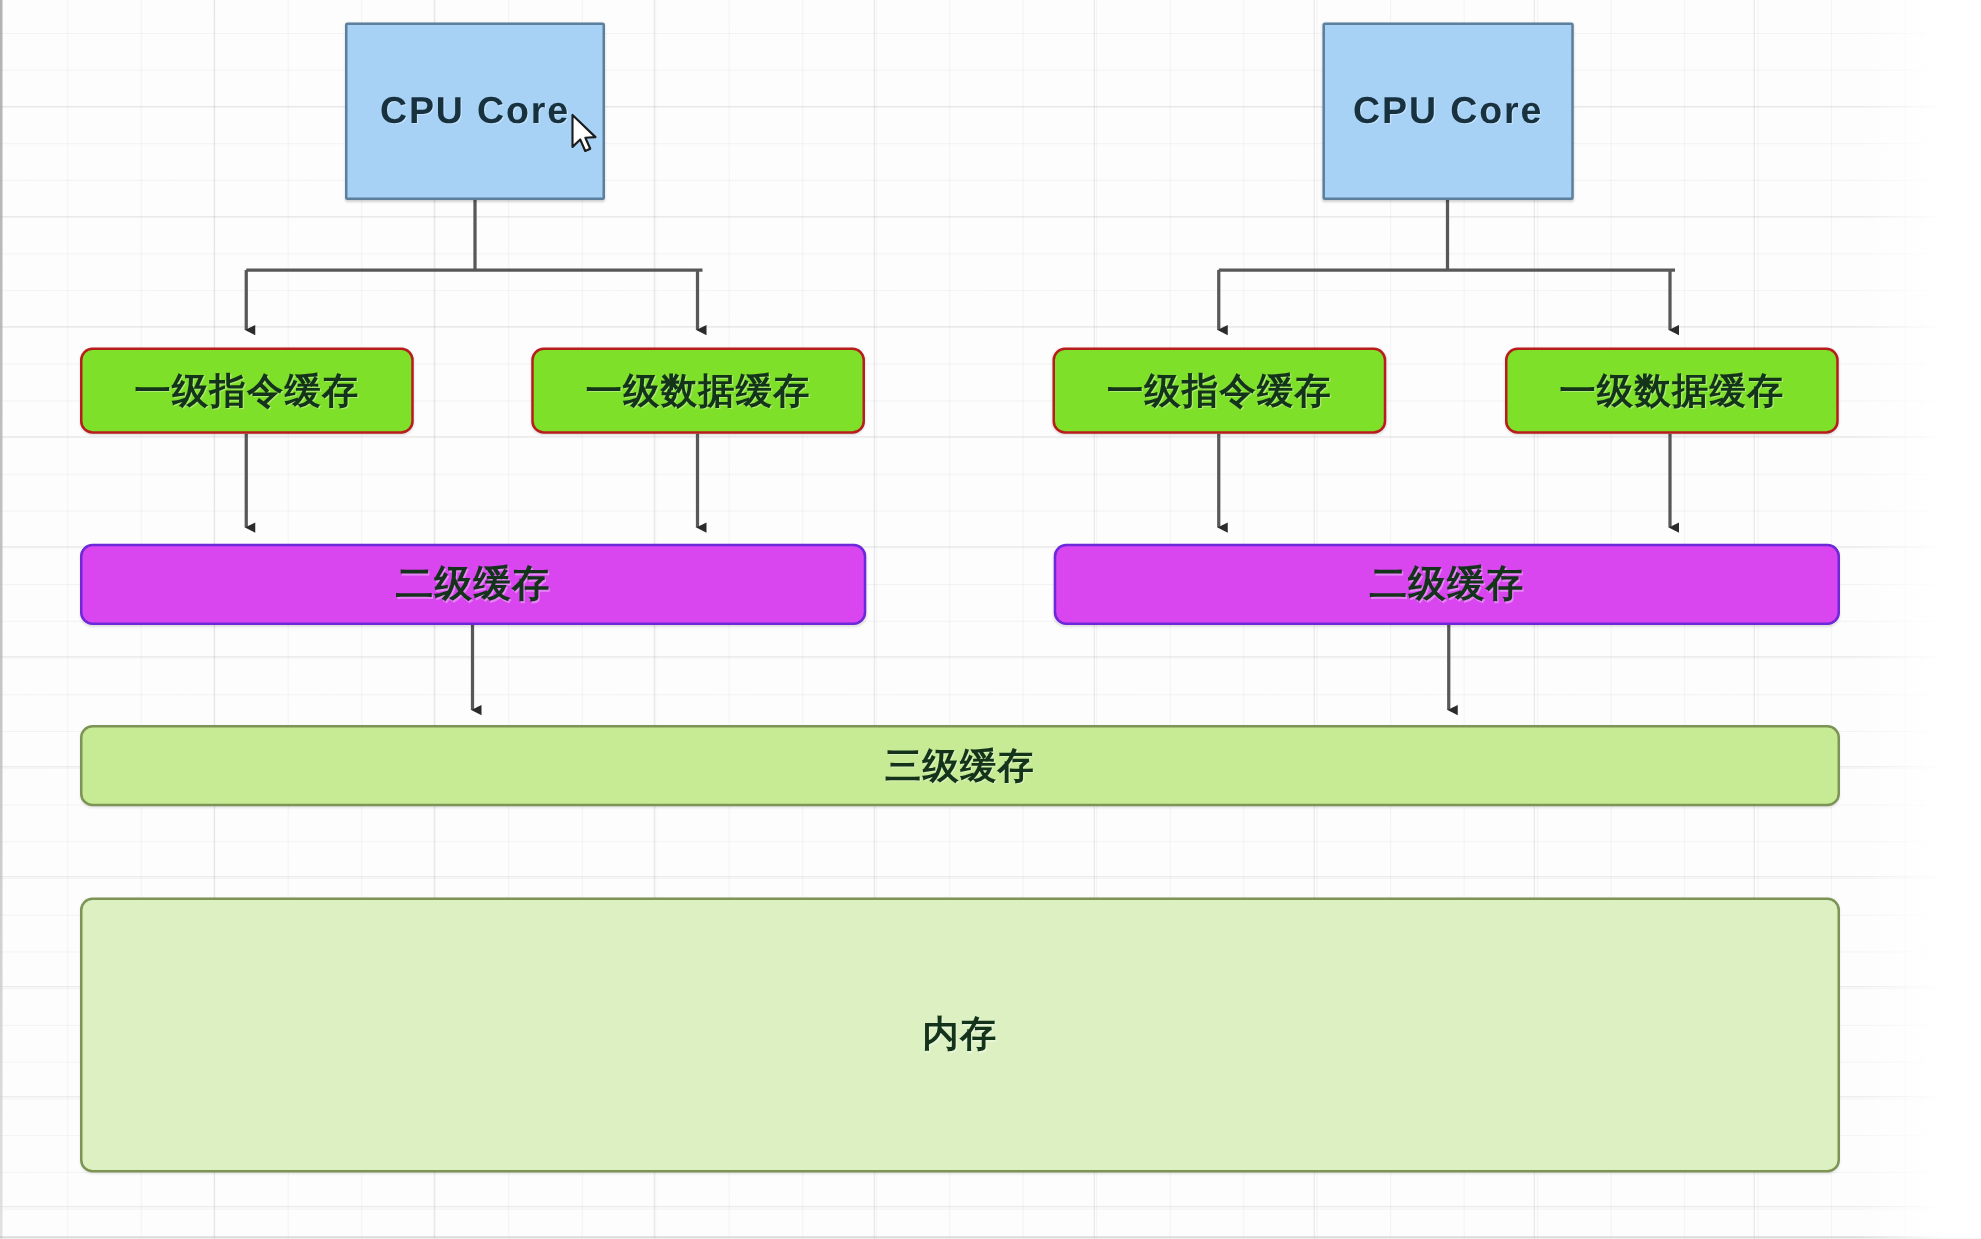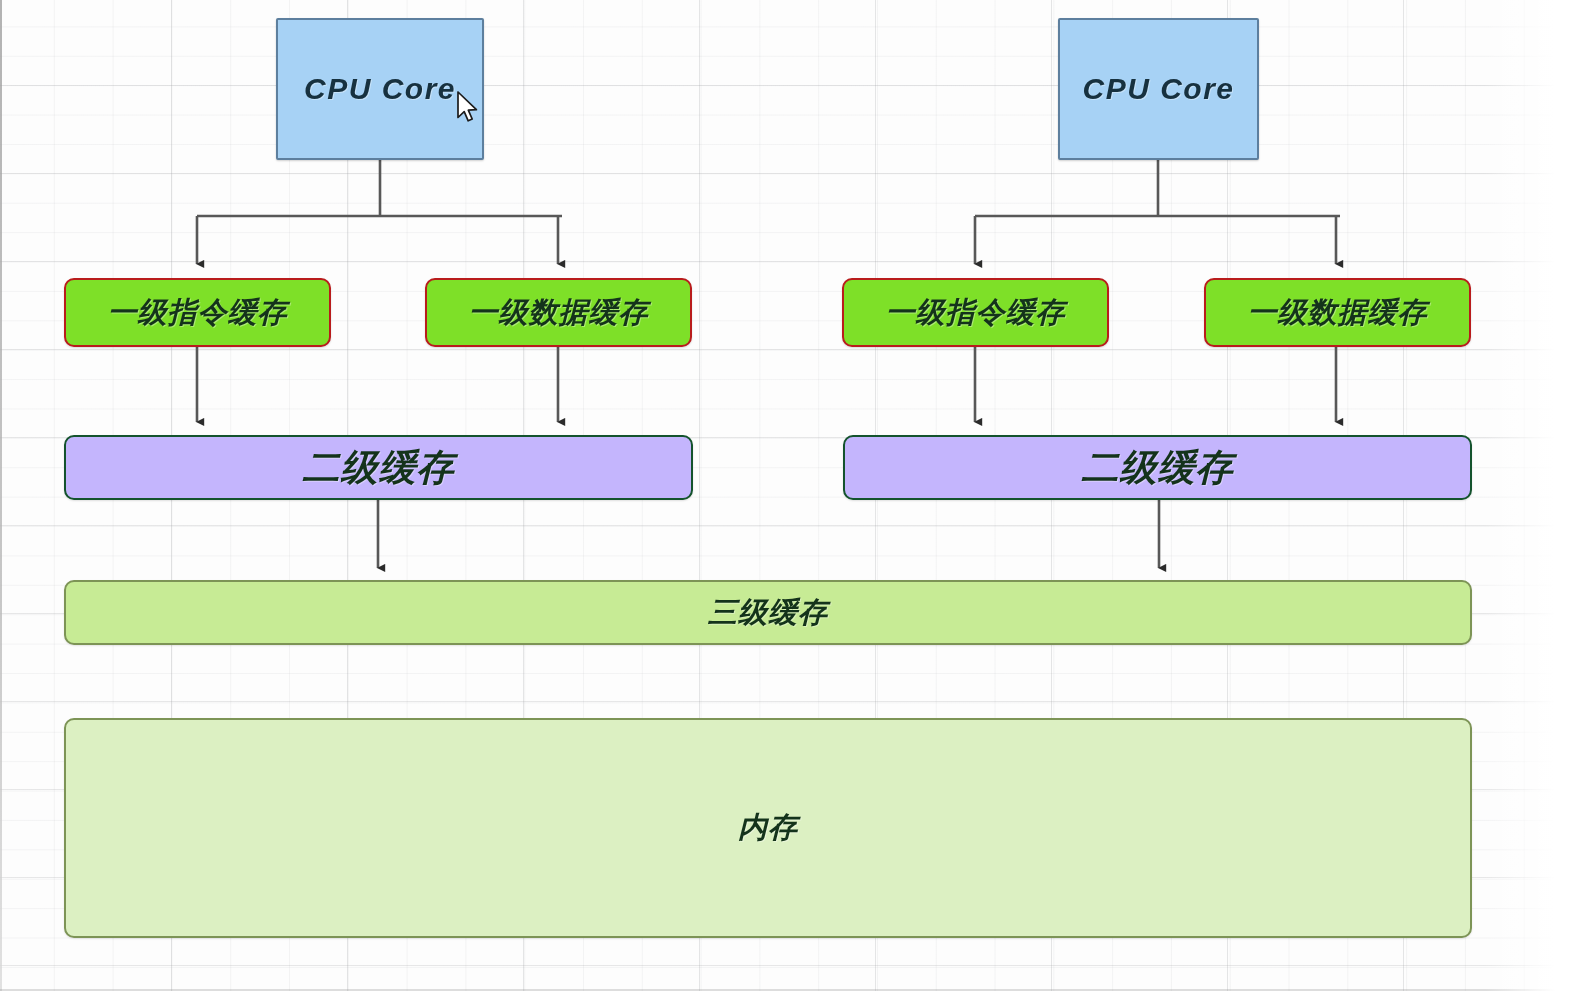--- a/index.html
+++ b/index.html
@@ -56,21 +56,20 @@
     background: linear-gradient(to right, rgba(255,255,255,0) 0%, #ffffff 70%);
   }
   
   .node {
     position: absolute;
     box-sizing: border-box;
     display: flex;
     align-items: center;
     justify-content: center;
     text-align: center;
-    font-style: italic;
     font-weight: bold;
     color: #14331b;
     letter-spacing: 1px;
     text-shadow: 1px 1px 0 rgba(255,255,255,0.35);
   }
   .node-cpu {
     background: #a7d2f5;
     border: 2px solid #5d7f9e;
     border-radius: 2px;
     color: #17313f;
@@ -79,24 +78,24 @@
     box-shadow: 0 1px 2px rgba(0,0,0,0.18);
   }
   .node-l1 {
     background: #7ee028;
     border: 2px solid #b91c1c;
     border-radius: 10px;
     font-size: 29px;
     box-shadow: 0 1px 2px rgba(0,0,0,0.14);
   }
   .node-l2 {
-    background: #c4b5fd;
-    border: 2px solid #14532d;
-    border-radius: 10px;
-    font-size: 37px;
+    background: #d946ef;
+    border: 2px solid #6d28d9;
+    border-radius: 10px;
+    font-size: 30px;
     box-shadow: 0 1px 2px rgba(0,0,0,0.12);
   }
   .node-l3 {
     background: #c7eb95;
     border: 2px solid #7d9456;
     border-radius: 10px;
     font-size: 29px;
     box-shadow: 0 1px 2px rgba(0,0,0,0.10);
   }
   .node-mem {

